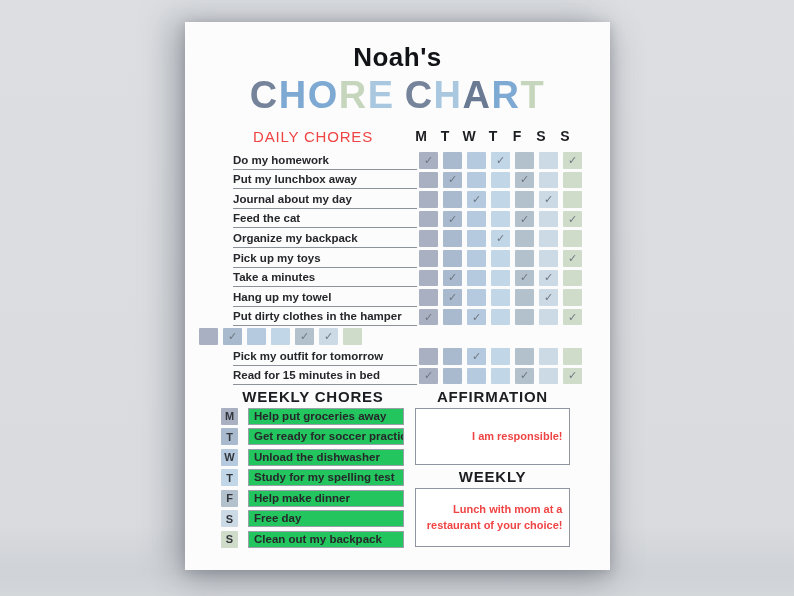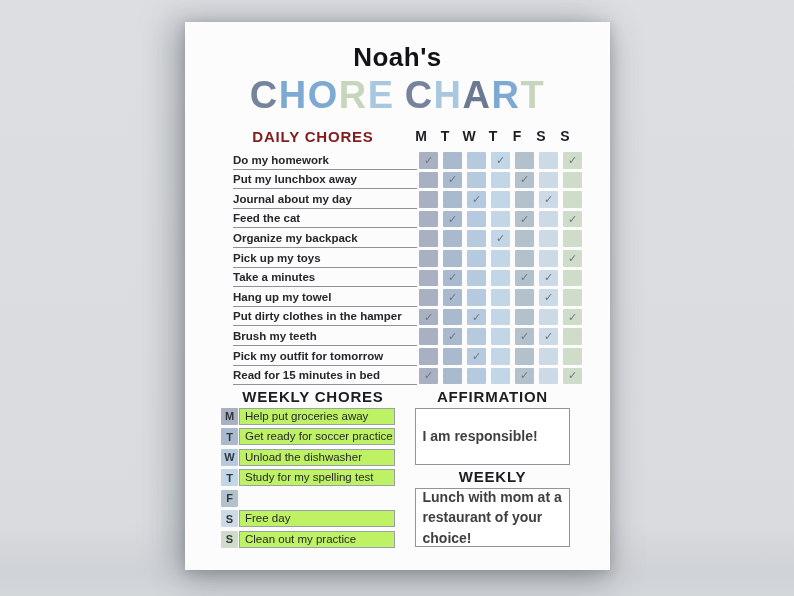--- a/index.html
+++ b/index.html
@@ -22,21 +22,21 @@
     position:absolute; top:52px; left:0; width:100%;
     text-align:center; font-size:38px; font-weight:800; letter-spacing:1.5px;
   }
   .chart-title span { display:inline-block; }
   .chart-title .sp { width:10px; }
 
   
   .daily-head-row { position:absolute; top:106px; left:0; width:100%; height:20px; }
   .daily-heading {
     position:absolute; left:36px; width:184px; text-align:center;
-    font-size:15px; font-weight:700; color:#7f1d1d; letter-spacing:.8px;
+    font-size:15px; font-weight:400; color:#ef4444; letter-spacing:.8px;
   }
   .day-headers { position:absolute; left:224px; top:0; display:flex; }
   .day-headers .dh {
     width:24px; text-align:center; font-size:14px; font-weight:700; color:#1c1d20;
   }
   .daily-grid { position:absolute; top:128px; left:12px; width:100%; }
   .daily-row { display:flex; height:19.6px; align-items:flex-end; }
   .chore-label {
     margin-left:36px; width:184px; height:17px; line-height:15px;
     font-size:11.5px; font-weight:600; color:#26272a;
@@ -54,36 +54,36 @@
     position:absolute; top:366px; left:36px; width:184px; text-align:center;
     font-size:15px; font-weight:700; color:#1c1d20; letter-spacing:.8px;
   }
   .weekly-rows { position:absolute; top:384px; left:36px; width:186px; }
   .weekly-row { display:flex; height:20.5px; align-items:center; }
   .weekly-day {
     width:17px; height:17px; display:flex; align-items:center; justify-content:center;
     font-size:11px; font-weight:700; color:#33363c; border-radius:1px;
   }
   .weekly-task {
-    margin-left:1px; width:156px; height:17px; line-height:15px;
-    background:#bef264; border:1px solid #9aa0a8;
-    font-size:11.5px; font-weight:400; color:#26272a; padding-left:5px;
+    margin-left:10px; width:156px; height:17px; line-height:15px;
+    background:#22c55e; border:1px solid #9aa0a8;
+    font-size:11.5px; font-weight:700; color:#26272a; padding-left:5px;
     white-space:nowrap; overflow:hidden;
   }
   .affirm-heading, .reward-heading {
     position:absolute; left:230px; width:155px; text-align:center;
     font-size:15px; font-weight:700; color:#1c1d20; letter-spacing:.8px;
   }
   .affirm-heading { top:366px; }
   .reward-heading { top:446px; }
   .affirm-box, .reward-box {
     position:absolute; left:230px; width:155px;
     border:1.5px solid #8f959e; background:#fff;
-    display:flex; align-items:center; justify-content:center; text-align:left;
-    font-size:14px; font-weight:600; color:#404040;
+    display:flex; align-items:center; justify-content:center; text-align:right;
+    font-size:11px; font-weight:600; color:#ef4444;
   }
   .affirm-box { top:386px; height:57px; }
   .reward-box { top:466px; height:59px; }
   .reward-box .inner, .affirm-box .inner { width:140px; line-height:1.45; }
 </style>
 </head>
 <body>
 
 <div class="page">
 
@@ -315,21 +315,20 @@
           <div class="cell" style="background: rgb(178, 193, 204);"></div>
         </div>
         <div class="cellwrap">
           <div class="cell" style="background: rgb(203, 218, 228);"></div>
         </div>
         <div class="cellwrap">
           <div class="cell" style="background: rgb(207, 220, 202);">✓</div>
         </div>
       </div>
       <div class="daily-row">
-        <div class="chore-label">Brush my teeth</div>
         <div class="cellwrap">
           <div class="cell" style="background: rgb(169, 176, 193);"></div>
         </div>
         <div class="cellwrap">
           <div class="cell" style="background: rgb(169, 186, 206);">✓</div>
         </div>
         <div class="cellwrap">
           <div class="cell" style="background: rgb(181, 202, 222);"></div>
         </div>
         <div class="cellwrap">
@@ -408,28 +407,29 @@
       <div class="weekly-row">
         <div class="weekly-day" style="background: rgb(181, 202, 222);">W</div>
         <div class="weekly-task">Unload the dishwasher</div>
       </div>
       <div class="weekly-row">
         <div class="weekly-day" style="background: rgb(193, 214, 231);">T</div>
         <div class="weekly-task">Study for my spelling test</div>
       </div>
       <div class="weekly-row">
         <div class="weekly-day" style="background: rgb(178, 193, 204);">F</div>
+        <div class="weekly-task">Help make dinner</div>
       </div>
       <div class="weekly-row">
         <div class="weekly-day" style="background: rgb(203, 218, 228);">S</div>
         <div class="weekly-task">Free day</div>
       </div>
       <div class="weekly-row">
         <div class="weekly-day" style="background: rgb(207, 220, 202);">S</div>
-        <div class="weekly-task">Clean out my practice</div>
+        <div class="weekly-task">Clean out my backpack</div>
       </div>
     </div>
 
   <div class="affirm-heading">AFFIRMATION</div>
   <div class="affirm-box">
     <div class="inner">I am responsible!</div>
   </div>
 
   <div class="reward-heading">WEEKLY</div>
   <div class="reward-box">

